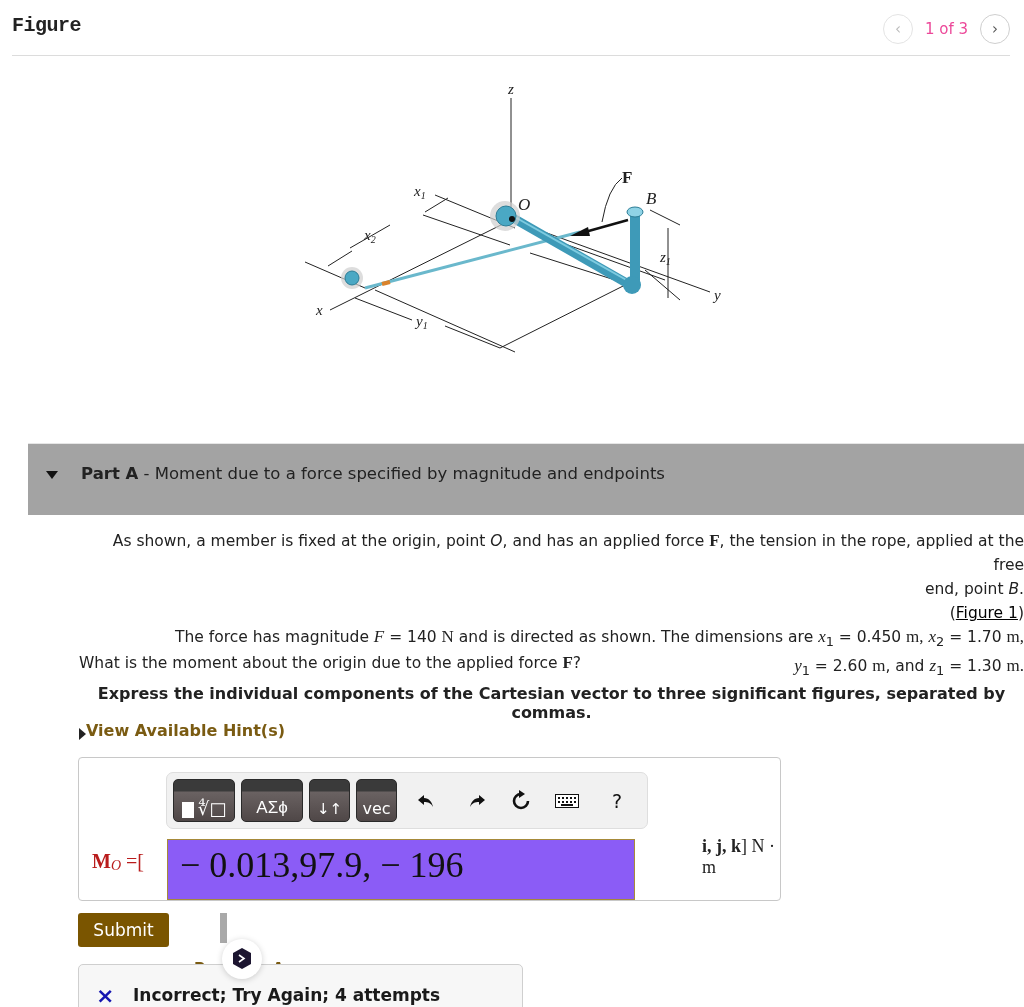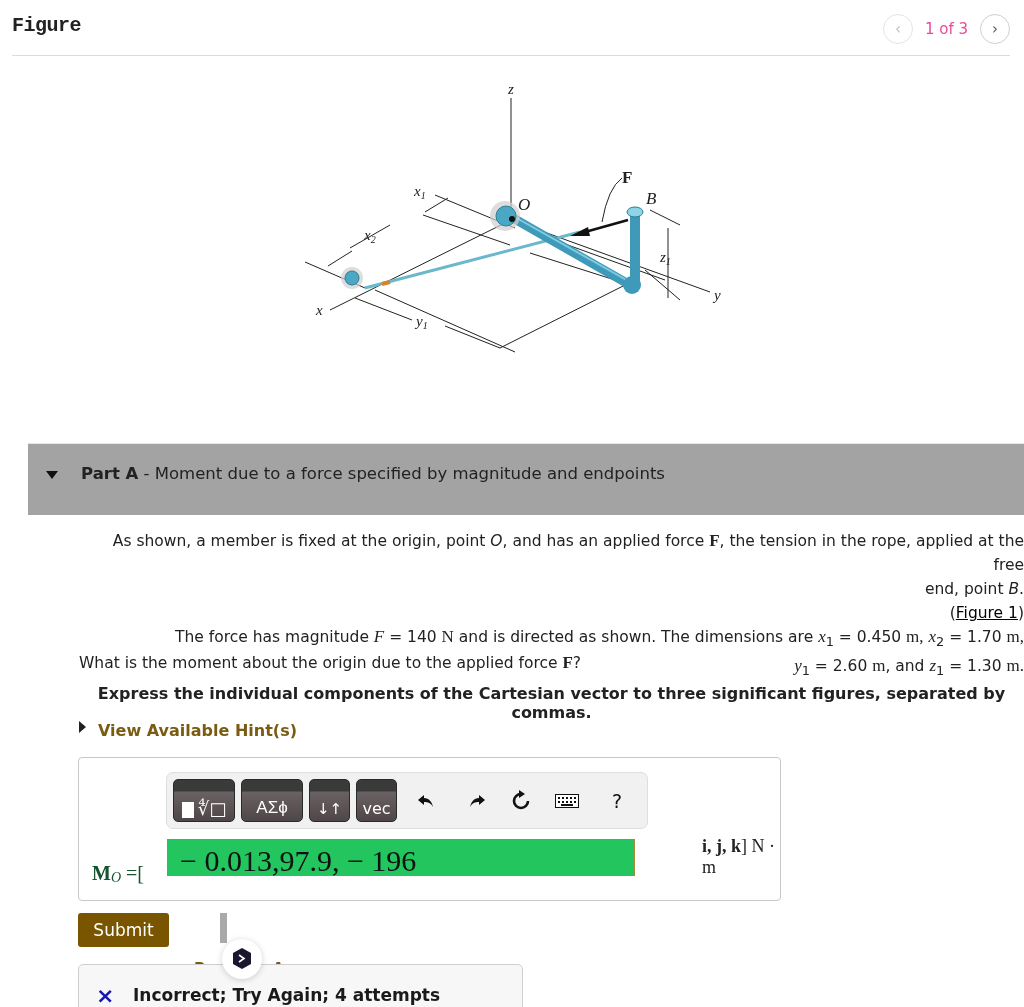--- a/index.html
+++ b/index.html
@@ -20,43 +20,43 @@
   .part-title { position: absolute; left: 53px; top: 20px; font-size: 16.5px; color: #222; }
   .part-title b { font-weight: bold; }
 
   .prob { position: absolute; left: 79px; font-size: 15.5px; color: #222; line-height: 24px; text-align: right; }
   .mathi { font-family: "Liberation Serif", serif; font-style: italic; font-size: 17px; }
   .mathb { font-family: "Liberation Serif", serif; font-weight: bold; font-size: 17px; }
   .mathr { font-family: "Liberation Serif", serif; font-size: 17px; }
   .fig-link { color: #000000; text-decoration: underline; cursor: pointer; }
 
   .instructions { position: absolute; left: 79px; top: 684px; font-size: 16px; font-weight: bold; color: #222; text-align: center; }
-  .hint { position: absolute; left: 79px; top: 721px; font-size: 16px; font-weight: bold; color: #7a5b12; cursor: pointer; display: flex; align-items: flex-start; gap: 12px; }
+  .hint { position: absolute; left: 79px; top: 721px; font-size: 16px; font-weight: bold; color: #7a5b12; cursor: pointer; display: flex; align-items: flex-end; }
   .hint-tri { width: 0; height: 0; border-top: 6px solid transparent; border-bottom: 6px solid transparent; border-left: 7px solid #222; }
 
   .answer-box { position: absolute; left: 78px; top: 757px; width: 703px; height: 144px; border: 1px solid #c8c8c8; border-radius: 4px; background: #fff; }
   .toolbar { position: absolute; left: 87px; top: 14px; width: 482px; height: 57px; background: #f1f1f1; border: 1px solid #dedede; border-radius: 7px; }
   .tb-btn { position: absolute; top: 6px; height: 43px; border-radius: 5px; background: linear-gradient(#3a3a3a 0, #3a3a3a 11px, #6a6262 12px, #4f4747 100%); color: #fff; display: flex; align-items: flex-end; justify-content: center; padding-bottom: 3px; cursor: pointer; border: 1px solid #2a2a2a; }
   .tb-btn.templates { left: 6px; width: 62px; }
   .tb-btn.greek { left: 74px; width: 62px; font-family: Liberation Sans, sans-serif; font-size: 17px; }
   .tb-btn.arrows { left: 142px; width: 41px; font-size: 15px; }
   .tb-btn.vec { left: 189px; width: 41px; font-size: 16px; }
   .tmpl-box { display: inline-block; width: 12px; height: 16px; background: #fff; margin-right: 4px; }
   .tmpl-root { font-family: "DejaVu Serif", serif; font-size: 18px; line-height: 18px; }
   .tb-icon { position: absolute; top: 14px; width: 28px; height: 28px; display: flex; align-items: center; justify-content: center; font-size: 20px; color: #111; cursor: pointer; }
   .tb-icon.undo { left: 245px; }
   .tb-icon.redo { left: 296px; }
   .tb-icon.reset { left: 340px; }
   .tb-icon.keyboard { left: 386px; }
   .tb-icon.help { left: 436px; font-size: 19px; }
 
-  .mo-label { position: absolute; left: 13px; top: 104px; font-family: "Liberation Serif", serif; font-size: 20px; color: #14532d; }
+  .mo-label { position: absolute; left: 13px; top: 92px; font-family: "Liberation Serif", serif; font-size: 20px; color: #b91c1c; }
   .mo-label b { font-weight: bold; }
   .mo-label sub { font-style: italic; font-size: 14px; vertical-align: -2px; }
-  .answer-input { position: absolute; left: 88px; top: 81px; width: 468px; height: 37px; border: 1px solid #a68a3a; background: #22c55e; font-family: "Liberation Serif", serif; font-size: 30px; color: #111; padding: 4px 0 0 12px; outline: none; }
+  .answer-input { position: absolute; left: 88px; top: 81px; width: 468px; height: 61px; border: 1px solid #a68a3a; background: #8b5cf6; font-family: "Liberation Serif", serif; font-size: 36px; color: #111; padding: 4px 0 0 12px; outline: none; }
   .units { position: absolute; left: 578px; top: 78px; font-family: "Liberation Serif", serif; font-size: 18px; color: #222; margin-left: 45px; }
   .units b { font-weight: bold; }
 
   .submit-btn { position: absolute; left: 78px; top: 913px; width: 91px; height: 34px; background: #7a5500; color: #fff; border-radius: 3px; font-size: 17px; display: flex; align-items: center; justify-content: center; cursor: pointer; border: none; font-family: "DejaVu Sans", sans-serif; }
   .prev-answers { position: absolute; left: 194px; top: 960px; font-size: 15px; font-weight: bold; color: #7a5b12; text-decoration: underline; cursor: pointer; }
   .cursor-bar { position: absolute; left: 220px; top: 913px; width: 7px; height: 30px; background: #9a9a9a; opacity: 0.85; }
   .floating-badge { position: absolute; left: 222px; top: 939px; width: 40px; height: 40px; border-radius: 50%; background: #fff; box-shadow: 0 1px 6px rgba(0,0,0,0.18); display: flex; align-items: center; justify-content: center; cursor: pointer; z-index: 5; }
   .feedback { position: absolute; left: 78px; top: 964px; width: 445px; height: 60px; border: 1px solid #cfcfcf; border-radius: 5px; background: #f7f7f7; }
   .fb-x { position: absolute; left: 17px; top: 18px; font-size: 22px; font-weight: bold; color: #1515b0; }
   .fb-text { position: absolute; left: 54px; top: 20px; font-size: 17px; font-weight: bold; color: #1a1a1a; }

